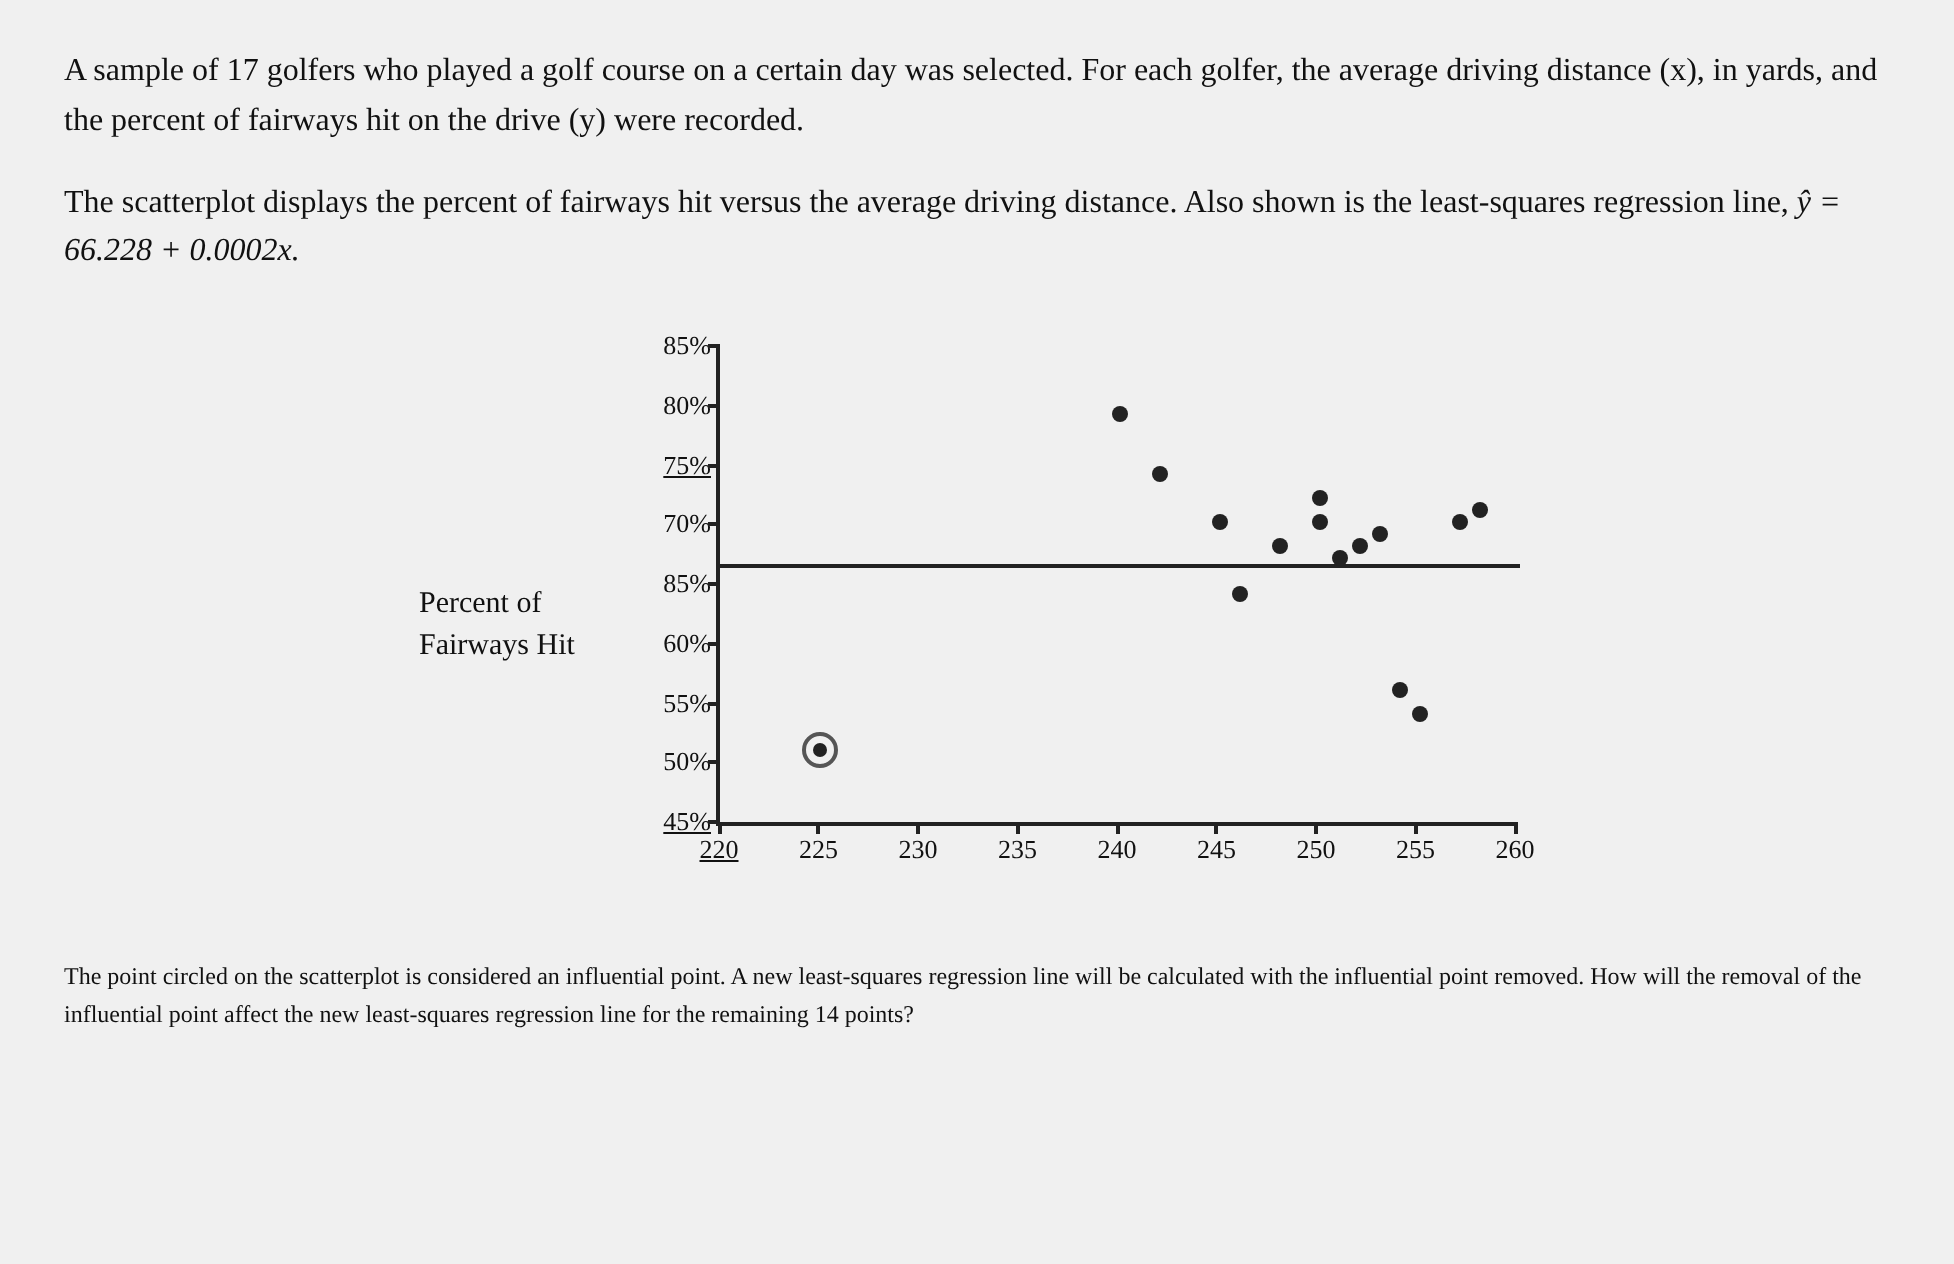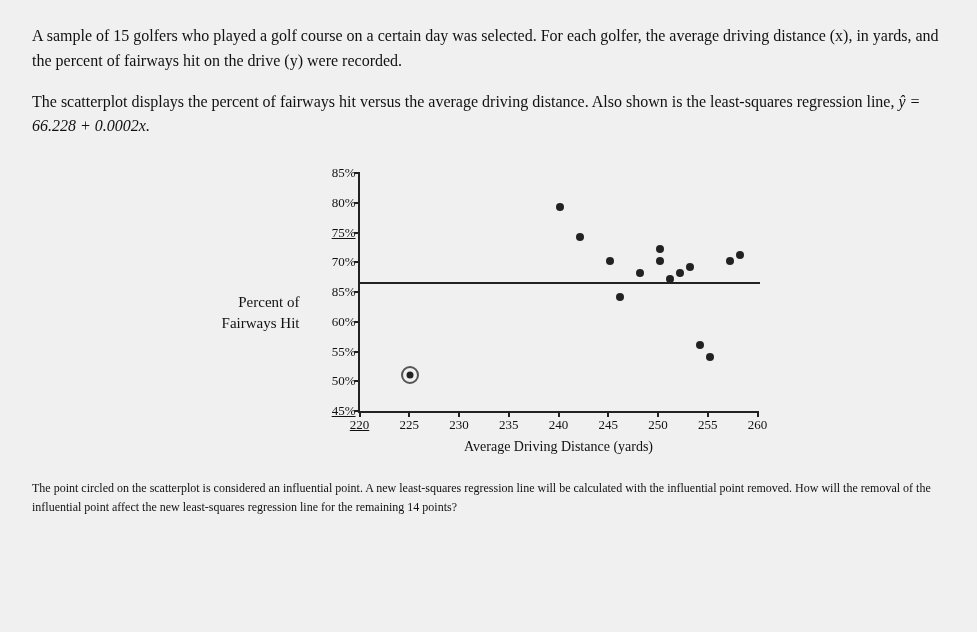--- a/index.html
+++ b/index.html
@@ -19,21 +19,21 @@
     .italic { font-style: italic; }
     .chart-container {
       display: flex;
       align-items: center;
       margin: 24px 0 16px 0;
       justify-content: center;
     }
     .y-label {
       display: flex;
       flex-direction: column;
-      align-items: flex-end;
+      align-items: flex-start;
       justify-content: center;
       margin-right: 8px;
       width: 90px;
       text-align: center;
       font-size: 15px;
       line-height: 1.4;
     }
     .chart-area {
       position: relative;
       width: 460px;
@@ -110,37 +110,36 @@
     .bottom-text {
       margin-top: 8px;
       line-height: 1.55;
       font-size: 12px;
     }
   </style>
 </head>
 <body>
 
 <div class="paragraph">
-  <span>A sample of 15 golfers who played a golf course on a certain day was selected. For each golfer, the average driving distance (x), in yards, and the percent of fairways hit on the drive (y) were recorded.</span>
+  <span>A sample of 17 golfers who played a golf course on a certain day was selected. For each golfer, the average driving distance (x), in yards, and the percent of fairways hit on the drive (y) were recorded.</span>
 </div>
 
 <div class="paragraph">
   <span>The scatterplot displays the percent of fairways hit versus the average driving distance. Also shown is the least-squares regression line,</span>
   <span class="italic"> ŷ = 66.228 + 0.0002<em>x</em>.</span>
 </div>
 
 <div class="chart-container">
   <div class="y-label">
     <span>Percent of</span>
     <span>Fairways Hit</span>
   </div>
   <div class="chart-area">
     <div class="chart-inner" id="chart-inner">
 
-      <div class="x-axis-title">Average Driving Distance (yards)</div>
     <div class="y-tick-label" style="bottom: 100%;">85%</div>
         <div class="tick-line" style="width: 6px; height: 2px; left: -6px; bottom: calc(100% - 1px);"></div>
         <div class="y-tick-label" style="bottom: 87.5%;">80%</div>
         <div class="tick-line" style="width: 6px; height: 2px; left: -6px; bottom: calc(87.5% - 1px);"></div>
         <div class="y-tick-label" style="bottom: 75%; text-decoration: underline;">75%</div>
         <div class="tick-line" style="width: 6px; height: 2px; left: -6px; bottom: calc(75% - 1px);"></div>
         <div class="y-tick-label" style="bottom: 62.5%;">70%</div>
         <div class="tick-line" style="width: 6px; height: 2px; left: -6px; bottom: calc(62.5% - 1px);"></div>
         <div class="y-tick-label" style="bottom: 50%;">85%</div>
         <div class="tick-line" style="width: 6px; height: 2px; left: -6px; bottom: calc(50% - 1px);"></div>

